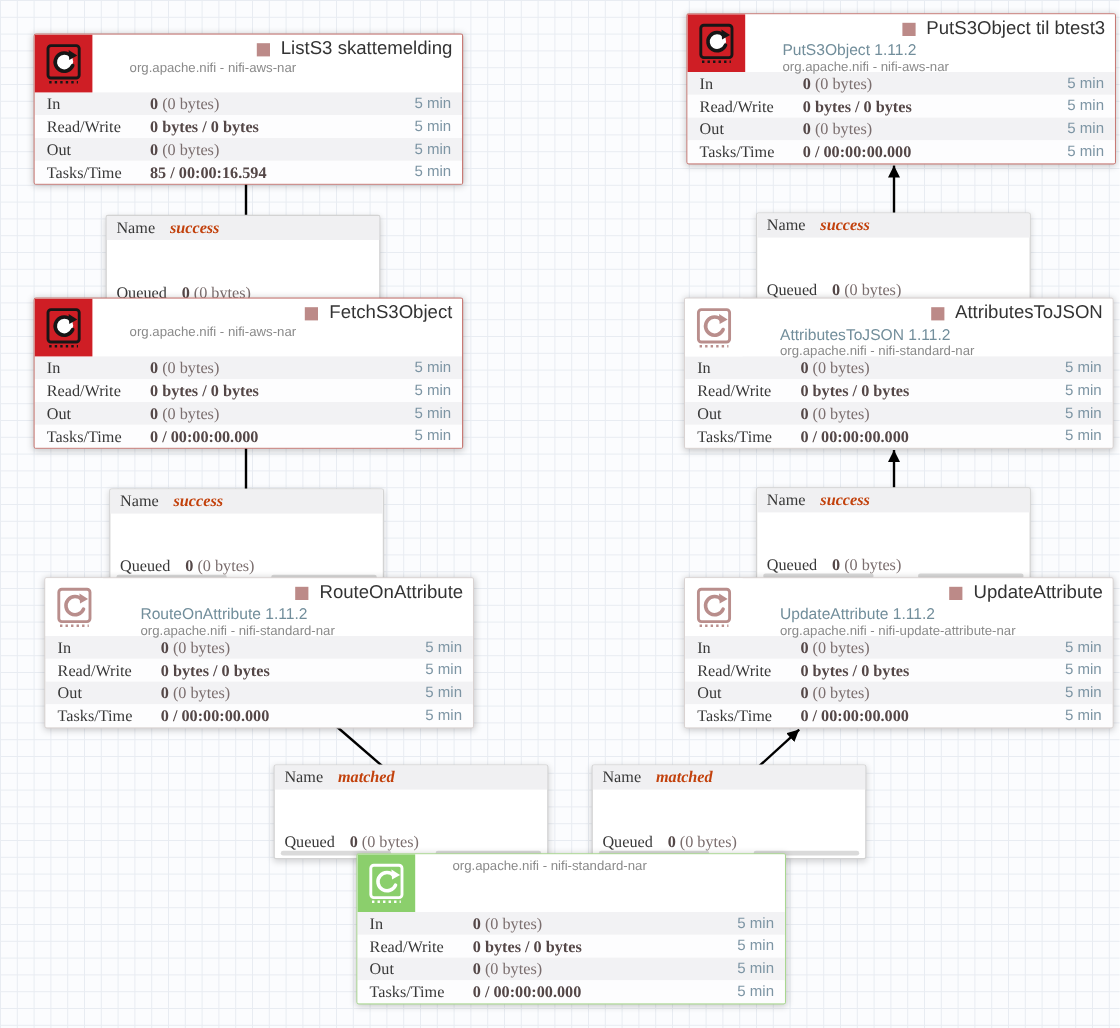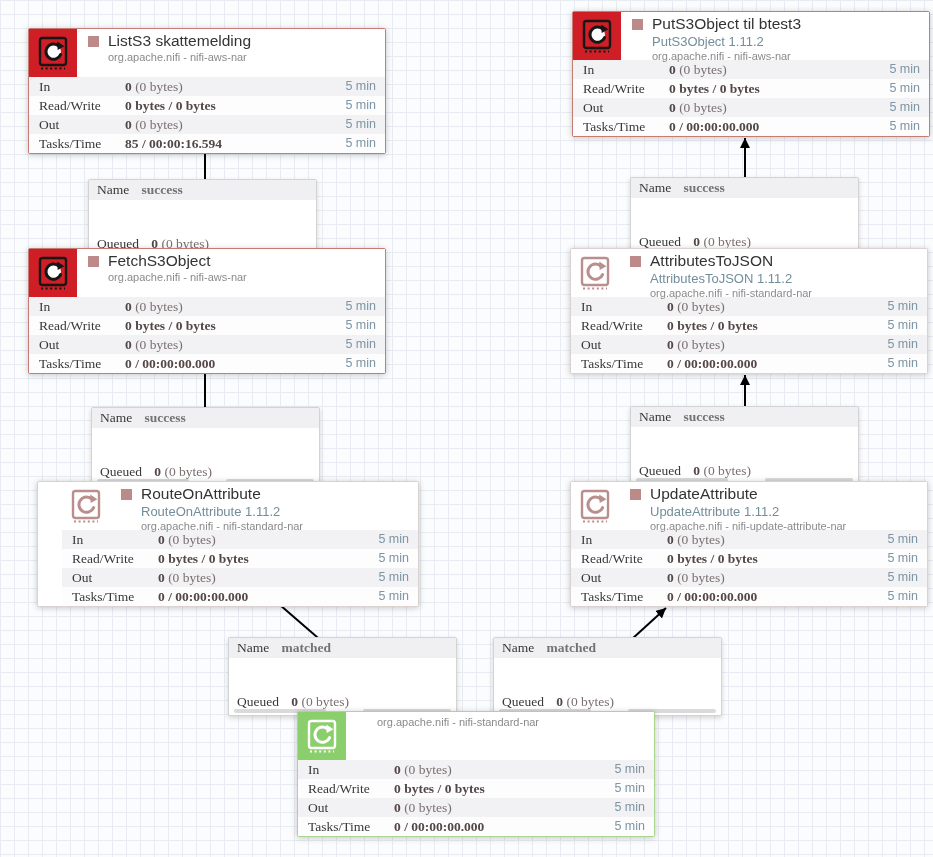--- a/index.html
+++ b/index.html
@@ -25,21 +25,21 @@
   .processor.theme-green{--icon-bg:#8bcf6c;--glyph:#ffffff;--arc-bg:transparent;--card-border:#a9d790;}
   .p-header{display:flex;height:48px;background:#fff;}
   .p-icon{width:48px;height:48px;flex:none;background:var(--icon-bg);}
   .p-icon svg{display:block;}
   .p-icon .stamp{stroke:var(--glyph);}
   .p-icon .perf{stroke:var(--glyph);}
   .p-icon .arc{stroke:var(--glyph);}
   .p-icon .arc-bg{fill:var(--arc-bg);}
   .p-icon .arc-tip{fill:var(--glyph);}
   .p-body{flex:1;min-width:0;padding:3px 8px 0 11px;}
-  .title-line{display:flex;align-items:center;}
+  .title-line{display:flex;align-items:center;justify-content:flex-end;}
   .run-state{width:11px;height:11px;background:#bc8a88;flex:none;margin-right:9px;}
   .p-title{font-size:15.5px;font-weight:500;color:#333333;white-space:nowrap;overflow:hidden;}
   .p-type{font-size:13px;color:#728e9b;margin-top:1px;margin-left:20px;}
   .p-bundle{font-size:11px;color:#8a8a8a;margin-top:1px;margin-left:20px;}
   .stat-row{display:flex;height:19px;line-height:19px;font-family:"Liberation Serif",serif;font-size:13.5px;}
   .stat-row:nth-child(odd){background:#f2f2f4;}
   .stat-row:nth-child(even){background:#fdfdfe;}
   .s-label{width:86px;flex:none;padding-left:10px;color:#383838;white-space:nowrap;}
   .s-value{flex:1;min-width:0;color:#7b6e6e;white-space:nowrap;}
   .s-value b{color:#544747;font-weight:700;}
@@ -48,21 +48,21 @@
 
   
   .conn-label{
     position:absolute;width:227px;z-index:2;background:#fff;
     border:1px solid #d3d3d3;border-radius:2px;box-shadow:0 2px 5px rgba(0,0,0,.16);
     font-family:"Liberation Serif",serif;font-size:13.5px;
   }
   .cl-row1{height:20px;line-height:20px;background:#f0f0f2;padding-left:8px;white-space:nowrap;}
   .cl-row2{position:relative;height:23px;line-height:19px;padding-left:8px;white-space:nowrap;margin-top:34px;}
   .cl-key{color:#383838;margin-right:9px;}
-  .cl-name{font-weight:700;color:#737373;}
+  .cl-name{font-weight:700;color:#c2410c;font-style:italic;}
   .cl-q b{color:#544747;font-weight:700;}
   .cl-q .rest{color:#7b6e6e;}
   .qbar{position:absolute;bottom:2px;height:4px;background:#dadada;border-radius:2px;}
   .qbar.left{left:5px;width:92px;}
   .qbar.right{right:5px;width:88px;}
 </style>
 </head>
 <body>
 
 <div class="canvas">
@@ -250,21 +250,21 @@
           <span class="s-value"><b>0</b><span class="rest"> (0 bytes)</span></span>
           <span class="s-window">5 min</span>
         </div>
         <div class="stat-row">
           <span class="s-label">Tasks/Time</span>
           <span class="s-value"><b>0 / 00:00:00.000</b><span class="rest"></span></span>
           <span class="s-window">5 min</span>
         </div>
       </div>
     </div>
-    <div class="processor theme-standard" style="left: 37px; top: 481px; padding-left: 24px;">
+    <div class="processor theme-standard" style="left: 37px; top: 481px;">
       <div class="p-header">
         <div class="p-icon">
           <svg width="48" height="48" viewBox="0 0 48 48">
             <rect class="stamp" x="11" y="9" width="26" height="27" rx="2.5" fill="none" stroke-width="2.4"></rect>
             <path class="perf" d="M12,39.5 h24" stroke-width="2.2" stroke-dasharray="2 2.6" fill="none"></path>
             <circle class="arc-bg" cx="24" cy="22.5" r="8"></circle>
             <path class="arc" d="M30.2,17.6 A7.6,7.6 0 1 0 31.6,25.6" stroke-width="3" fill="none" stroke-linecap="round"></path>
             <polygon class="arc-tip" points="28.2,12.6 35.4,17.2 28.7,20.9"></polygon>
           </svg>
         </div>

